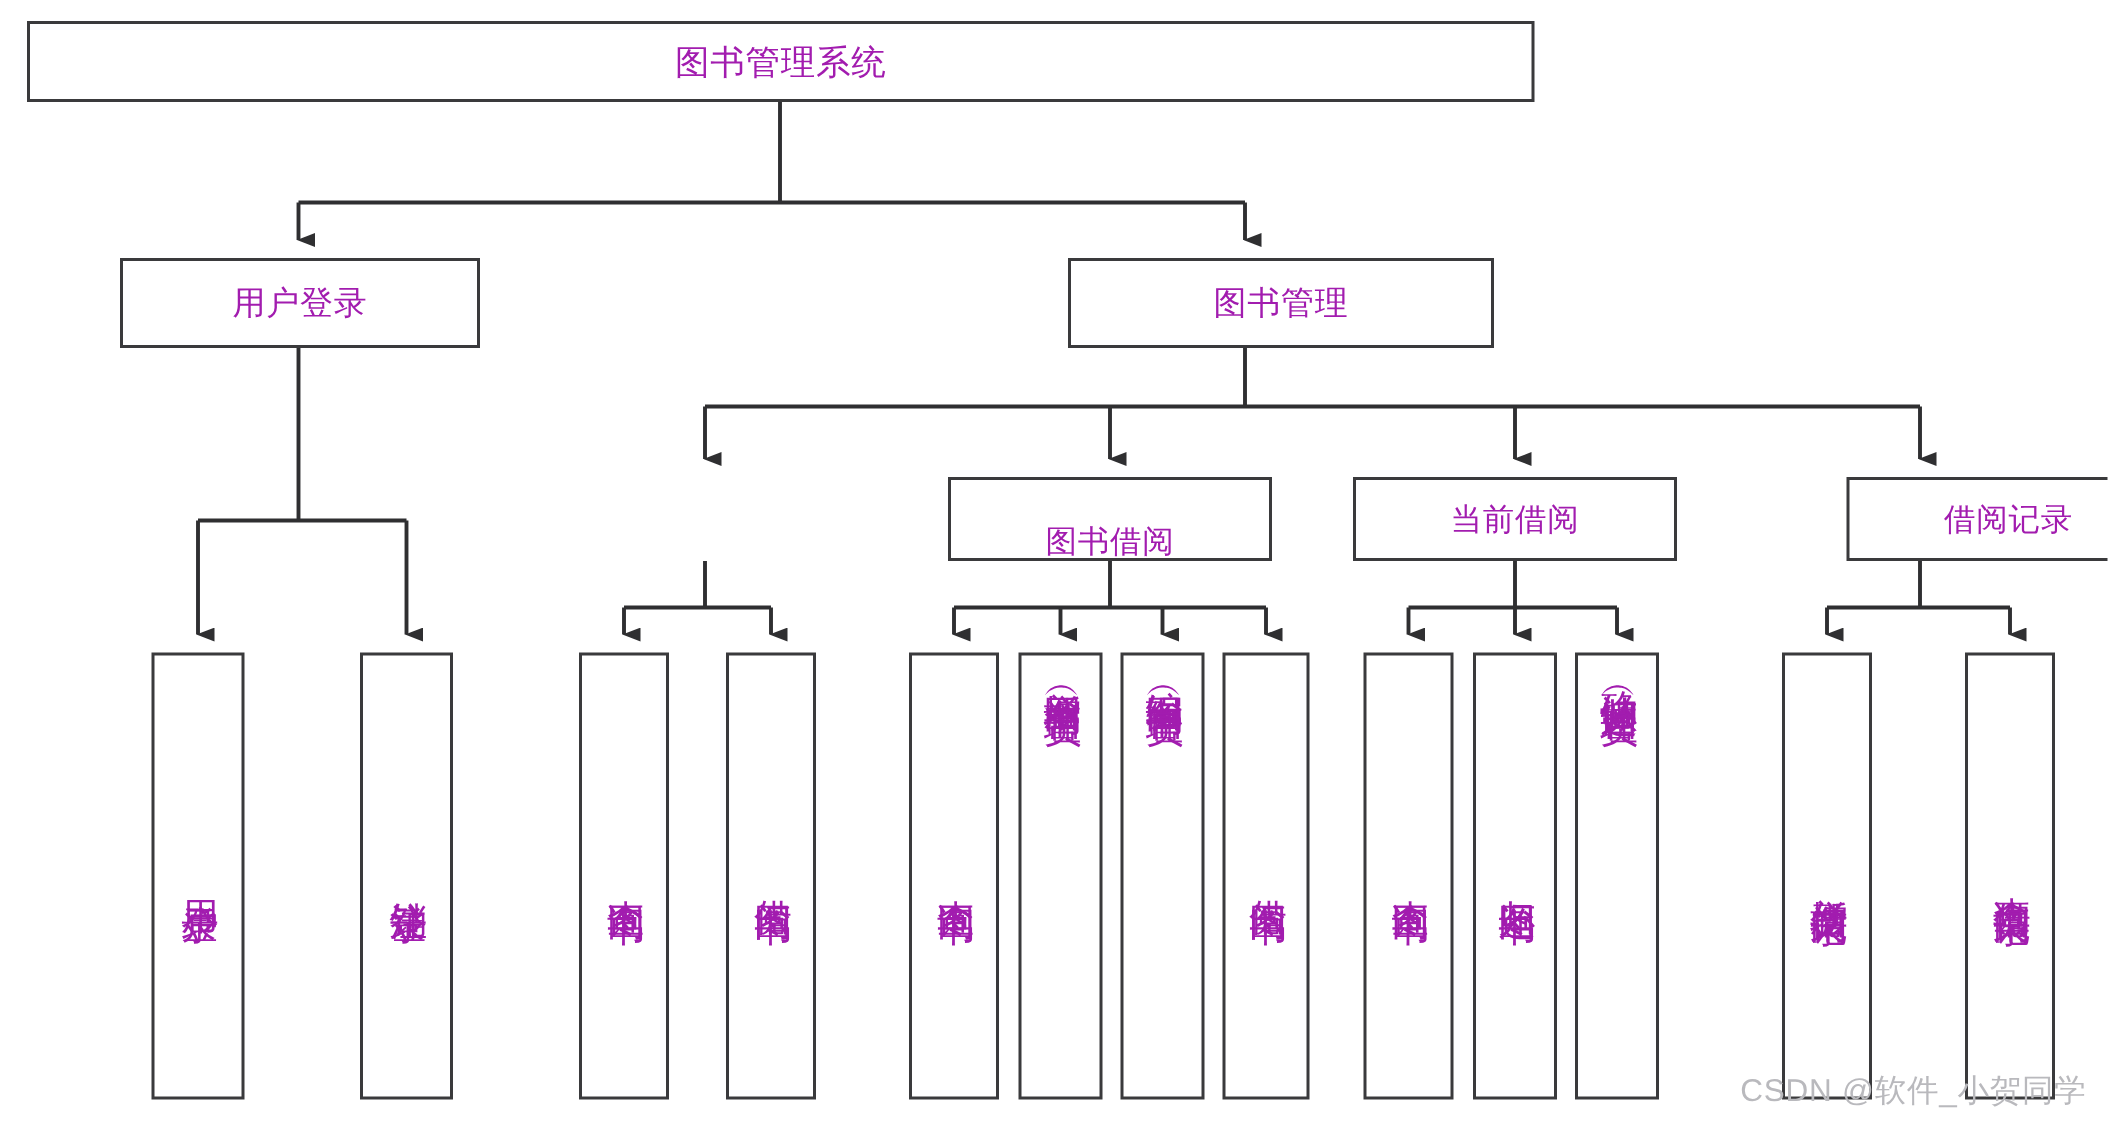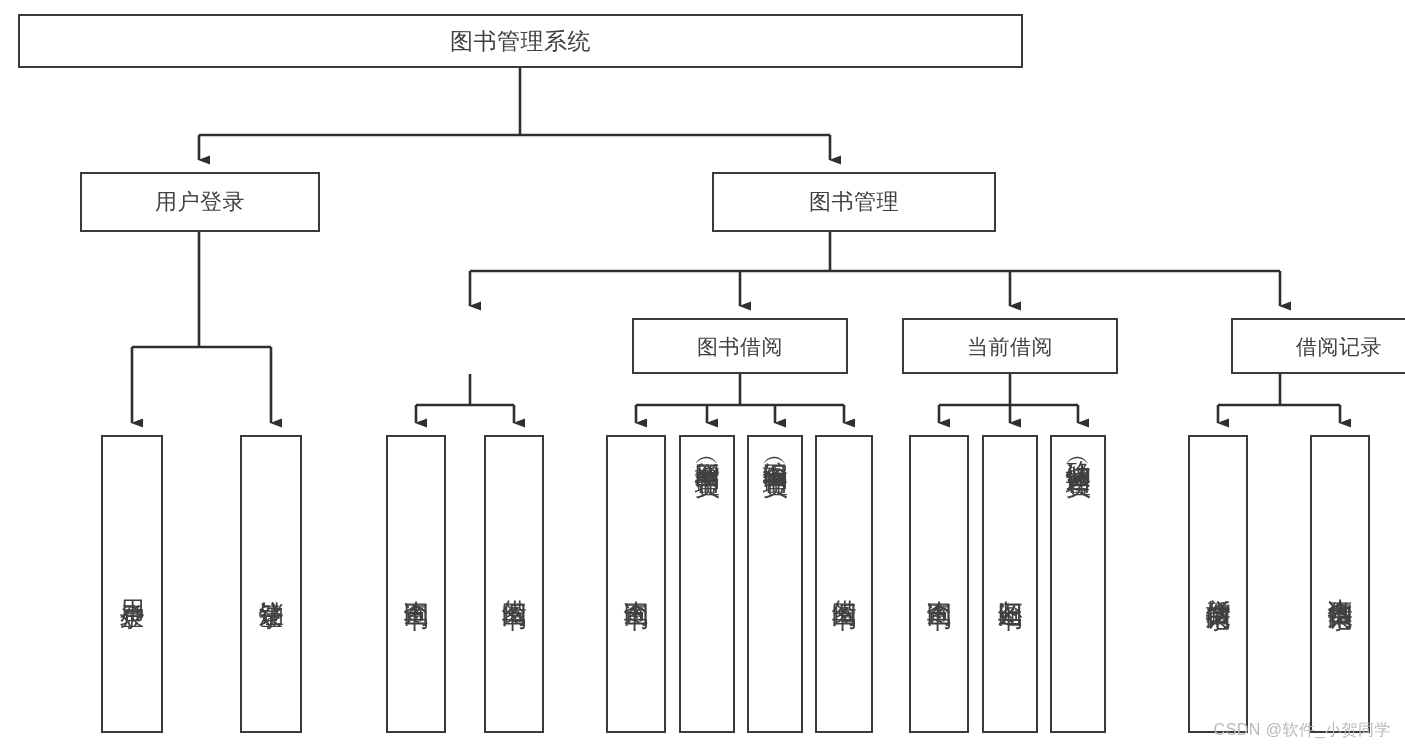--- a/index.html
+++ b/index.html
@@ -14,21 +14,21 @@
   svg#wires{position:absolute;left:0;top:0;width:1405px;height:747px;}
 
   .node{
     position:absolute;
     box-sizing:border-box;
     background:#ffffff;
     border:2.5px solid #3a3a3c;
     display:flex;
     align-items:center;
     justify-content:center;
-    color:#404040;
+    color:#a21caf;
     z-index:3;
   }
   .node .lbl{
     display:block;
     text-align:center;
     line-height:1.0;
     letter-spacing:0.5px;
   }
 
   
@@ -36,21 +36,21 @@
   #n-root .lbl{font-size:23px;}
 
   
   .tier2 .lbl{font-size:22px;}
   #n-login{left:80px;top:172px;width:240px;height:60px;}
   #n-bookmgr{left:712px;top:172px;width:284px;height:60px;}
 
   
   .tier3 .lbl{font-size:21px;}
   #n-recommend{left:362px;top:318px;width:216px;height:56px;}
-  #n-borrow{left:632px;top:318px;width:216px;height:56px;}
+  #n-borrow{left:632px;top:318px;width:216px;height:56px;align-items:flex-end;}
   #n-current{left:902px;top:318px;width:216px;height:56px;}
   #n-record{left:1231px;top:318px;width:216px;height:56px;}
 
   
   .leaf{
     top:435px;height:298px;
     align-items:flex-start;
     justify-content:center;
     padding-top:0;
   }
@@ -77,21 +77,21 @@
   #l-b2        {left:815px;width:58px;}
   #l-q3        {left:909px;width:60px;}
   #l-return    {left:982px;width:56px;}
   #l-confirm   {left:1050px;width:56px;}
   #l-addrec    {left:1188px;width:60px;}
   #l-qrec      {left:1310px;width:60px;}
 
   #watermark{
     position:absolute;
     right:14px;bottom:6px;
-    font-size:16px;
+    font-size:21px;
     color:#b9b9bd;
     letter-spacing:0.5px;
     z-index:6;
     white-space:nowrap;
     font-family:"Liberation Sans","DejaVu Sans",sans-serif;
   }
 </style>
 </head>
 <body>
 

